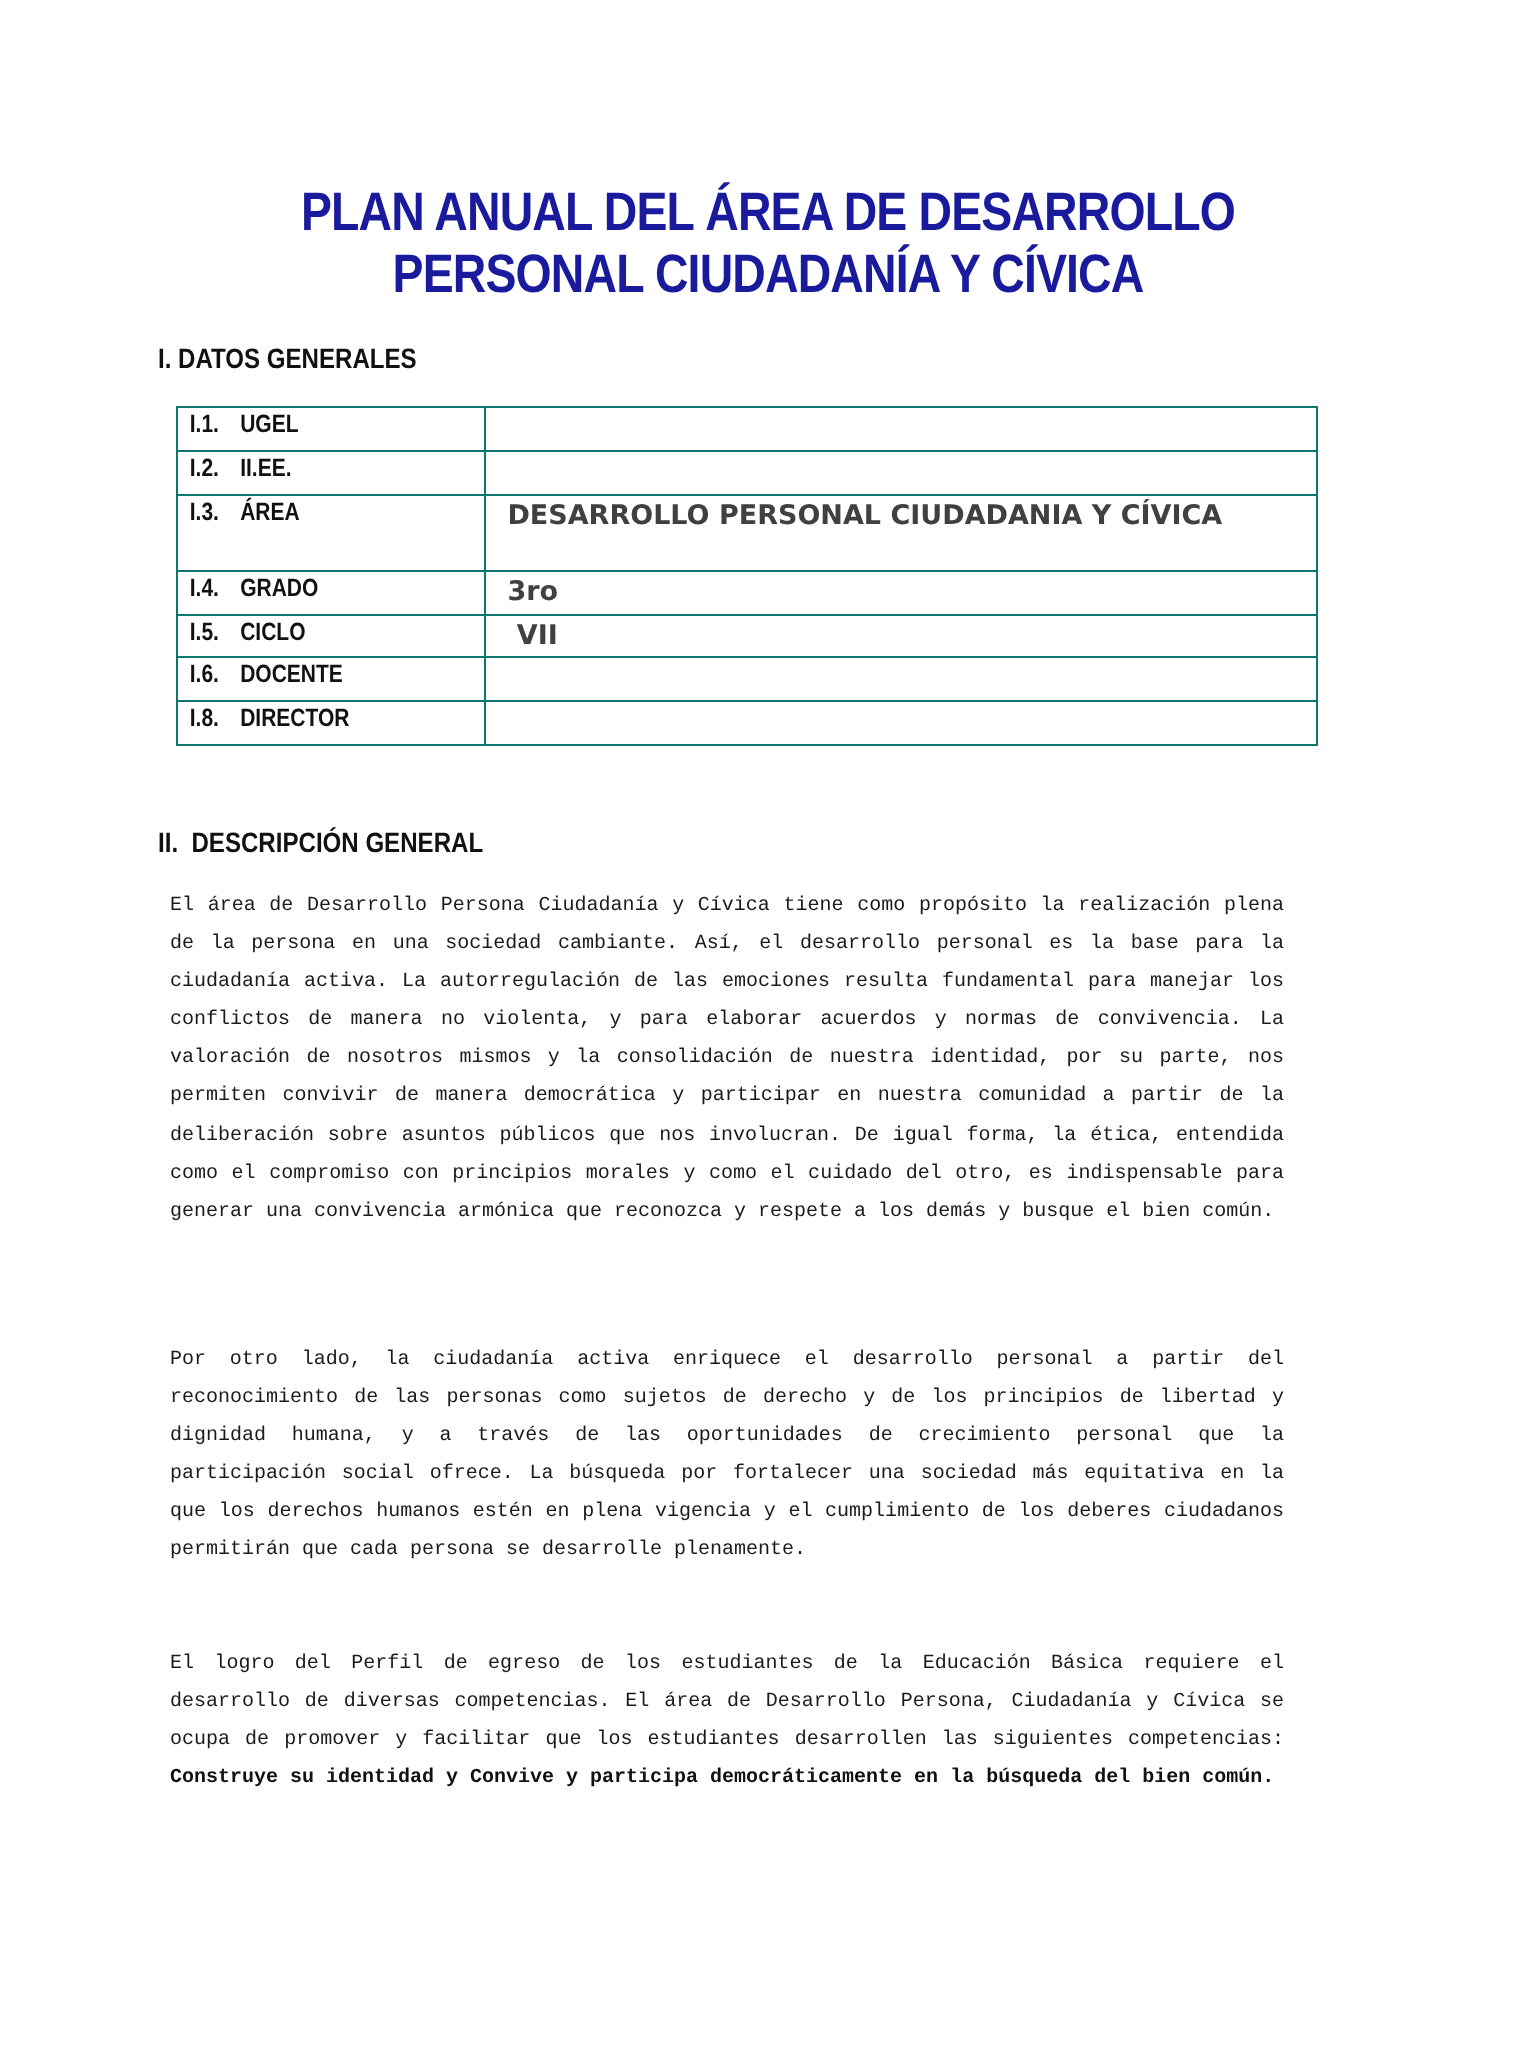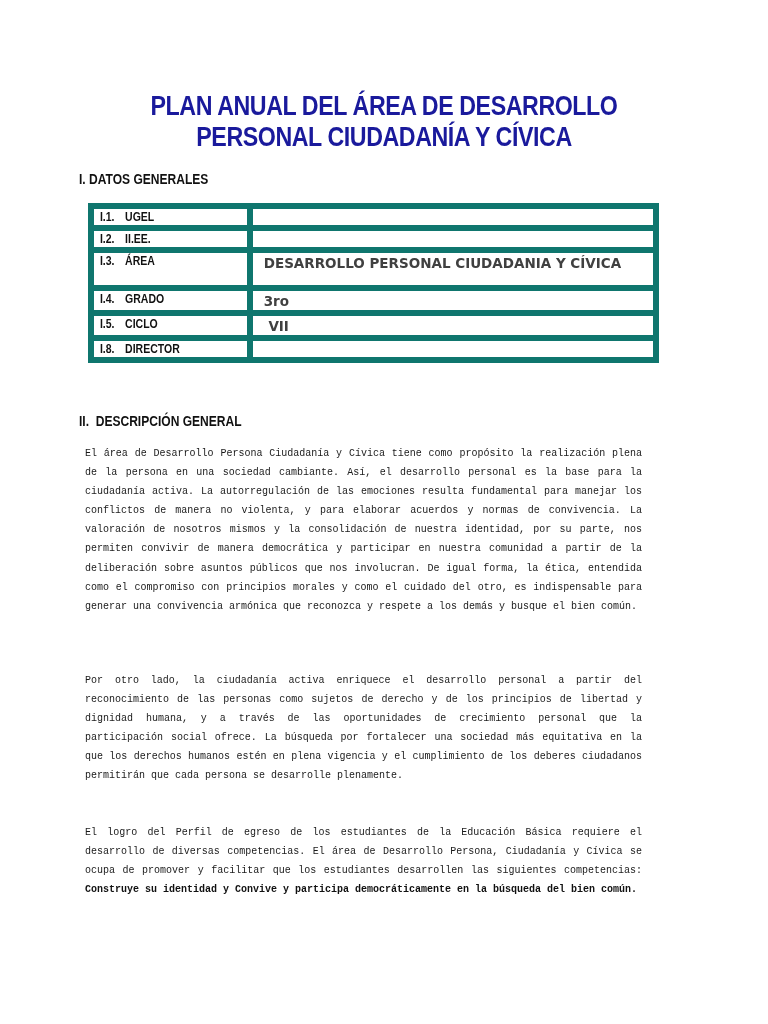--- a/index.html
+++ b/index.html
@@ -12,21 +12,21 @@
       transform: scaleX(0.86); transform-origin: 384px 0;
     }
     .sec-head {
       position: absolute; font-family: "Liberation Sans", sans-serif; font-weight: bold;
       font-size: 14px; color: #111; transform: scaleX(0.86); transform-origin: 0 0; white-space: nowrap;
     }
     table.datos {
       position: absolute; left: 88px; top: 203px; width: 571px;
       border-collapse: collapse; table-layout: fixed;
     }
-    table.datos td { border: 6px solid #0f766e; padding: 0; vertical-align: top; }
+    table.datos td { border: 1px solid #0f766e; padding: 0; vertical-align: top; }
     td.lbl { width: 153px; }
     .lbl-inner {
       font-family: "Liberation Sans", sans-serif; font-weight: bold; font-size: 12.5px; color: #111;
       padding-left: 7px; padding-top: 1px; transform: scaleX(0.84); transform-origin: 0 0; white-space: nowrap;
     }
     .lbl-inner .num { display: inline-block; width: 30px; }
     .val {
       font-family: "DejaVu Sans", sans-serif; font-weight: bold; font-size: 13.5px; color: #404040;
       line-height: 18px; padding-left: 6px; padding-top: 1px;
     }
@@ -86,20 +86,28 @@
     <tr style="height:21px">
       <td class="lbl">
             <div class="lbl-inner"><span class="num">I.5.</span><span>CICLO</span></div>
           </td>
       <td>
             <div class="val" style="white-space:pre;">  VII</div>
           </td>
     </tr>
     <tr style="height:22px">
       <td class="lbl">
+            <div class="lbl-inner"><span class="num">I.6.</span><span>DOCENTE</span></div>
+          </td>
+      <td>
+            <div class="val"></div>
+          </td>
+    </tr>
+    <tr style="height:22px">
+      <td class="lbl">
             <div class="lbl-inner"><span class="num">I.8.</span><span>DIRECTOR</span></div>
           </td>
       <td>
             <div class="val"></div>
           </td>
     </tr>
   </tbody>
     </table>
 
   <div class="sec-head" style="left:79px; top:413px; white-space:pre;">II.  DESCRIPCIÓN GENERAL</div>

